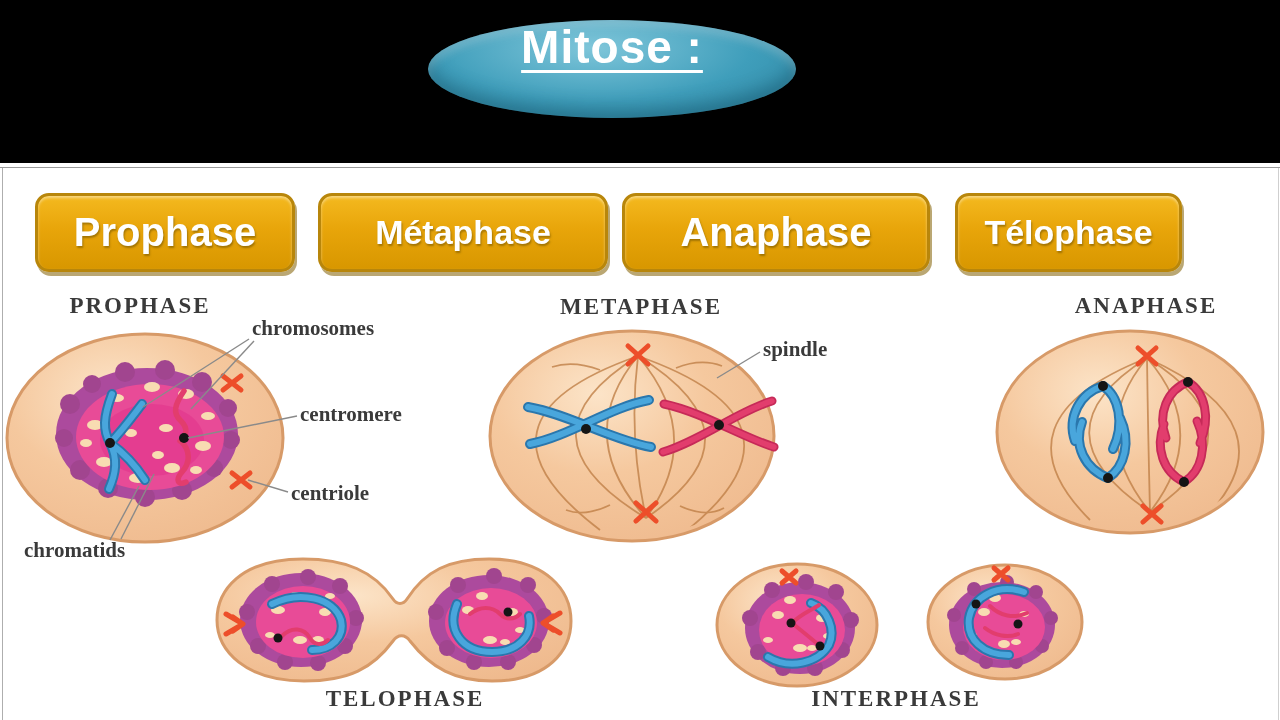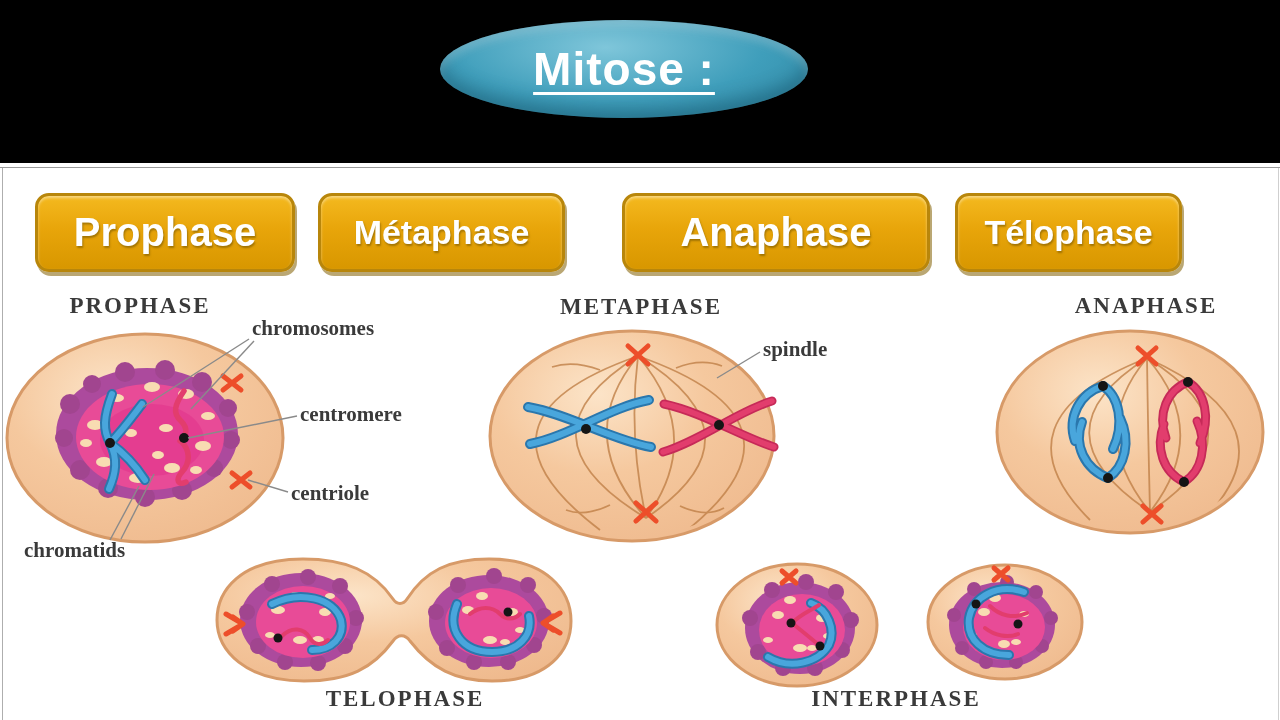--- a/index.html
+++ b/index.html
@@ -1,25 +1,25 @@
 <!DOCTYPE html>
 <html style="--header-black: #000000; --oval-teal: #3f9ebb; --oval-teal-light: #7fc6da; --button-gold: #e8a50a; --button-gold-dark: #d89700; --button-border: #b8860b; --cell-fill: #f4c79f; --cell-outline: #d79a68; --nucleus-pink: #e84b97; --nucleus-rim: #ac4a9d; --chromosome-blue: #49a6dc; --chromosome-red: #e23d6d; --centriole-orange: #ed4e2a; --spindle-color: #c08048; --label-color: #3a3a3a;"><head>
 <meta charset="utf-8">
 <style>
   html,body{margin:0;padding:0;background:#444;}
   .stage{position:relative;width:1280px;height:720px;background:#ffffff;overflow:hidden;
          font-family:"Liberation Sans",sans-serif;}
   
   .header-bar{position:absolute;left:0;top:0;width:1280px;height:163px;
               background:var(--header-black,#000);z-index:2;}
-  .title-oval{position:absolute;left:440px;top:20px;width:368px;height:98px;border-radius:50%;
+  .title-oval{position:absolute;left:428px;top:20px;width:368px;height:98px;border-radius:50%;
               background:radial-gradient(ellipse at 45% 28%, var(--oval-teal-light,#7fc6da) 0%,
                           var(--oval-teal,#3f9ebb) 55%, #2e86a2 100%);
               box-shadow:inset 0 -8px 18px rgba(0,50,70,.35), inset 0 6px 10px rgba(255,255,255,.25);
-              display:flex;align-items:center;justify-content:center;}
+              display:flex;justify-content:center;}
   .page-title{color:#fff;font-size:46px;font-weight:700;letter-spacing:1px;
               text-decoration:underline;text-underline-offset:7px;text-decoration-thickness:3px;}
   .separator-line{position:absolute;left:0;top:167px;width:1280px;height:1px;background:#9a9a9a;z-index:2;}
   .left-edge-line{position:absolute;left:2px;top:168px;bottom:0;width:1px;background:#aeaeae;z-index:2;}
   .right-edge-line{position:absolute;right:1px;top:168px;bottom:0;width:1px;background:#cfcfcf;z-index:2;}
   
   .phase-btn{position:absolute;top:193px;height:79px;border-radius:14px;
              border:3px solid var(--button-border,#b8860b);
              background:linear-gradient(180deg,#f4b91f 0%,var(--button-gold,#e8a50a) 45%,
                         var(--button-gold-dark,#d89700) 100%);
@@ -55,21 +55,21 @@
     <div class="title-oval">
       <span class="page-title">Mitose :</span>
     </div>
   </div>
   <div class="separator-line"></div>
   <div class="left-edge-line"></div>
   <div class="right-edge-line"></div>
 
   <div>
     <button class="phase-btn sz-l" style="left:35px;width:260px">Prophase</button>
-    <button class="phase-btn sz-m" style="left:318px;width:247px">Métaphase</button>
+    <button class="phase-btn sz-m" style="left:318px;width:290px">Métaphase</button>
     <button class="phase-btn sz-l" style="left:622px;width:308px">Anaphase</button>
     <button class="phase-btn sz-m" style="left:955px;width:227px">Télophase</button>
   </div>
 
   <svg class="diagram-svg" viewBox="0 0 1280 720">
     <defs>
       <radialGradient id="cellGrad" cx="38%" cy="30%" r="85%">
         <stop offset="0%" stop-color="#fce4c8"></stop>
         <stop offset="45%" stop-color="#f5c89e"></stop>
         <stop offset="100%" stop-color="#eeb88c"></stop>

